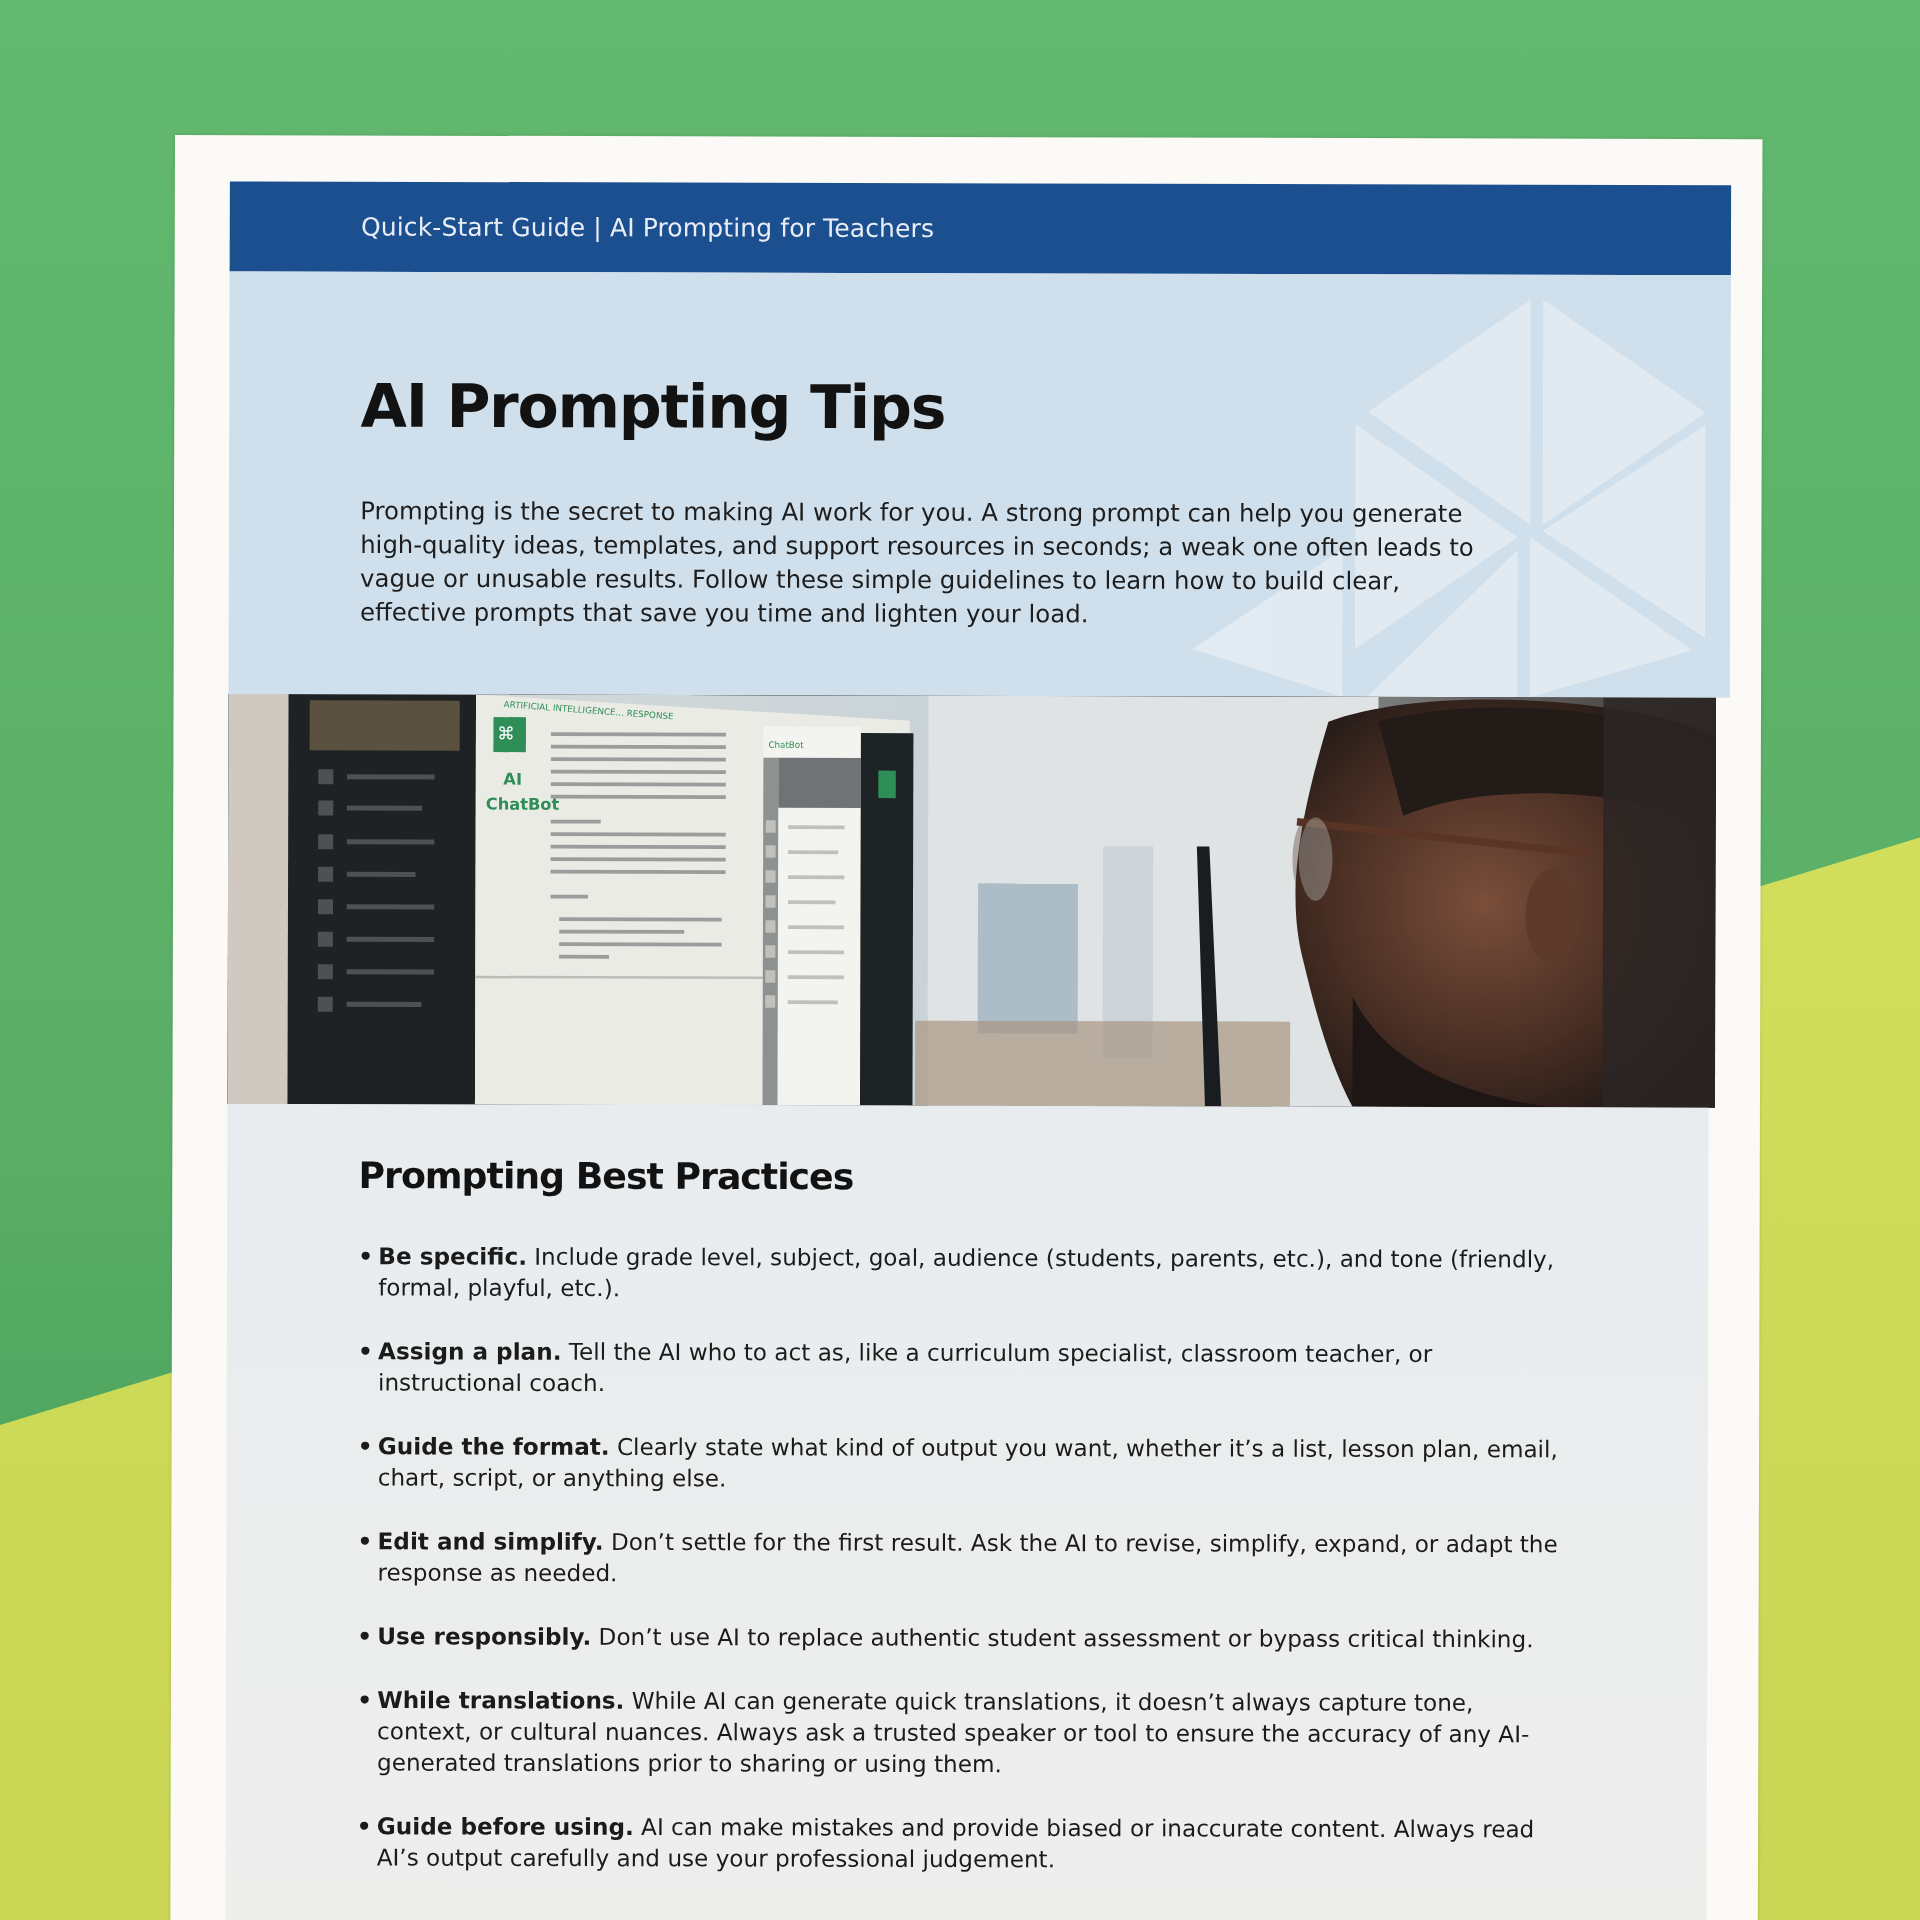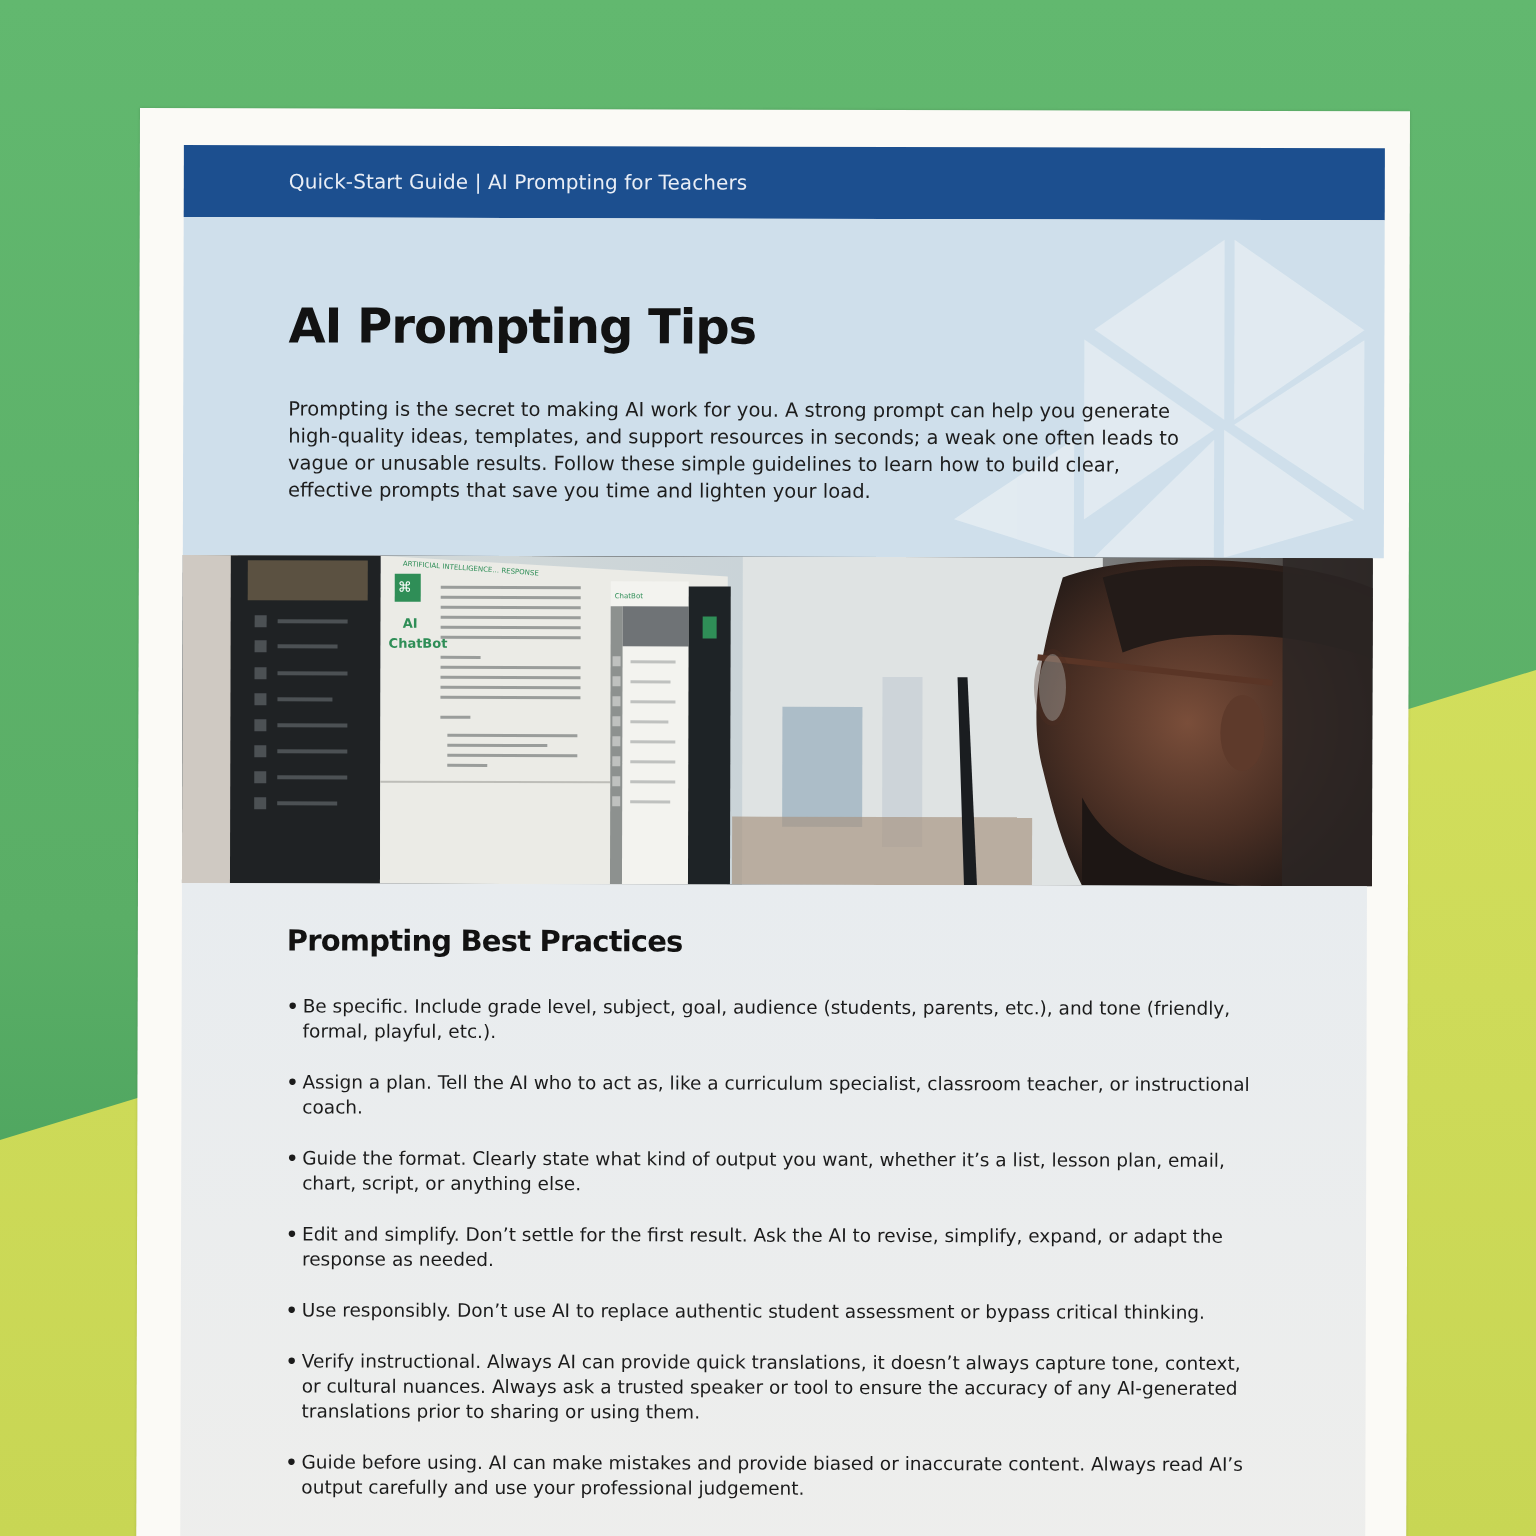--- a/index.html
+++ b/index.html
@@ -60,21 +60,21 @@
       position: absolute; left: 105px; top: 40px; margin: 0;
       font-family: "DejaVu Sans", sans-serif; font-weight: bold; font-size: 29px;
       color: #121212; letter-spacing: -0.8px;
     }
     .list { position: absolute; left: 105px; top: 110px; width: 970px; margin: 0; padding: 0; list-style: none; }
     .list li {
       position: relative; padding-left: 16px; margin-bottom: 26px;
       font-family: "DejaVu Sans", sans-serif; font-size: 18.5px; line-height: 25px; color: #1b1b1b;
     }
     .list li .bullet { position: absolute; left: 0; top: 0; font-weight: bold; }
-    .list li b { font-weight: normal; }
+    .list li b { font-weight: bold; }
   </style>
 </head>
 <body>
 
 <div class="bg-green"></div>
 <div class="bg-yellow"></div>
 
 <div class="paper">
 
   <div class="banner">
@@ -205,18 +205,18 @@
   </div>
 
   <div class="content">
     <h2 class="section-title">Prompting Best Practices</h2>
     <ul class="list">
       <li><span class="bullet">•</span><b>Be specific.</b><span> Include grade level, subject, goal, audience (students, parents, etc.), and tone (friendly, formal, playful, etc.).</span></li>
       <li><span class="bullet">•</span><b>Assign a plan.</b><span> Tell the AI who to act as, like a curriculum specialist, classroom teacher, or instructional coach.</span></li>
       <li><span class="bullet">•</span><b>Guide the format.</b><span> Clearly state what kind of output you want, whether it’s a list, lesson plan, email, chart, script, or anything else.</span></li>
       <li><span class="bullet">•</span><b>Edit and simplify.</b><span> Don’t settle for the first result. Ask the AI to revise, simplify, expand, or adapt the response as needed.</span></li>
       <li><span class="bullet">•</span><b>Use responsibly.</b><span> Don’t use AI to replace authentic student assessment or bypass critical thinking.</span></li>
-      <li><span class="bullet">•</span><b>Verify instructional.</b><span> Always AI can provide quick translations, it doesn’t always capture tone, context, or cultural nuances. Always ask a trusted speaker or tool to ensure the accuracy of any AI-generated translations prior to sharing or using them.</span></li>
+      <li><span class="bullet">•</span><b>While translations.</b><span> While AI can generate quick translations, it doesn’t always capture tone, context, or cultural nuances. Always ask a trusted speaker or tool to ensure the accuracy of any AI-generated translations prior to sharing or using them.</span></li>
       <li><span class="bullet">•</span><b>Guide before using.</b><span> AI can make mistakes and provide biased or inaccurate content. Always read AI’s output carefully and use your professional judgement.</span></li>
     </ul>
   </div>
 
 </div>
 
 </body></html>

